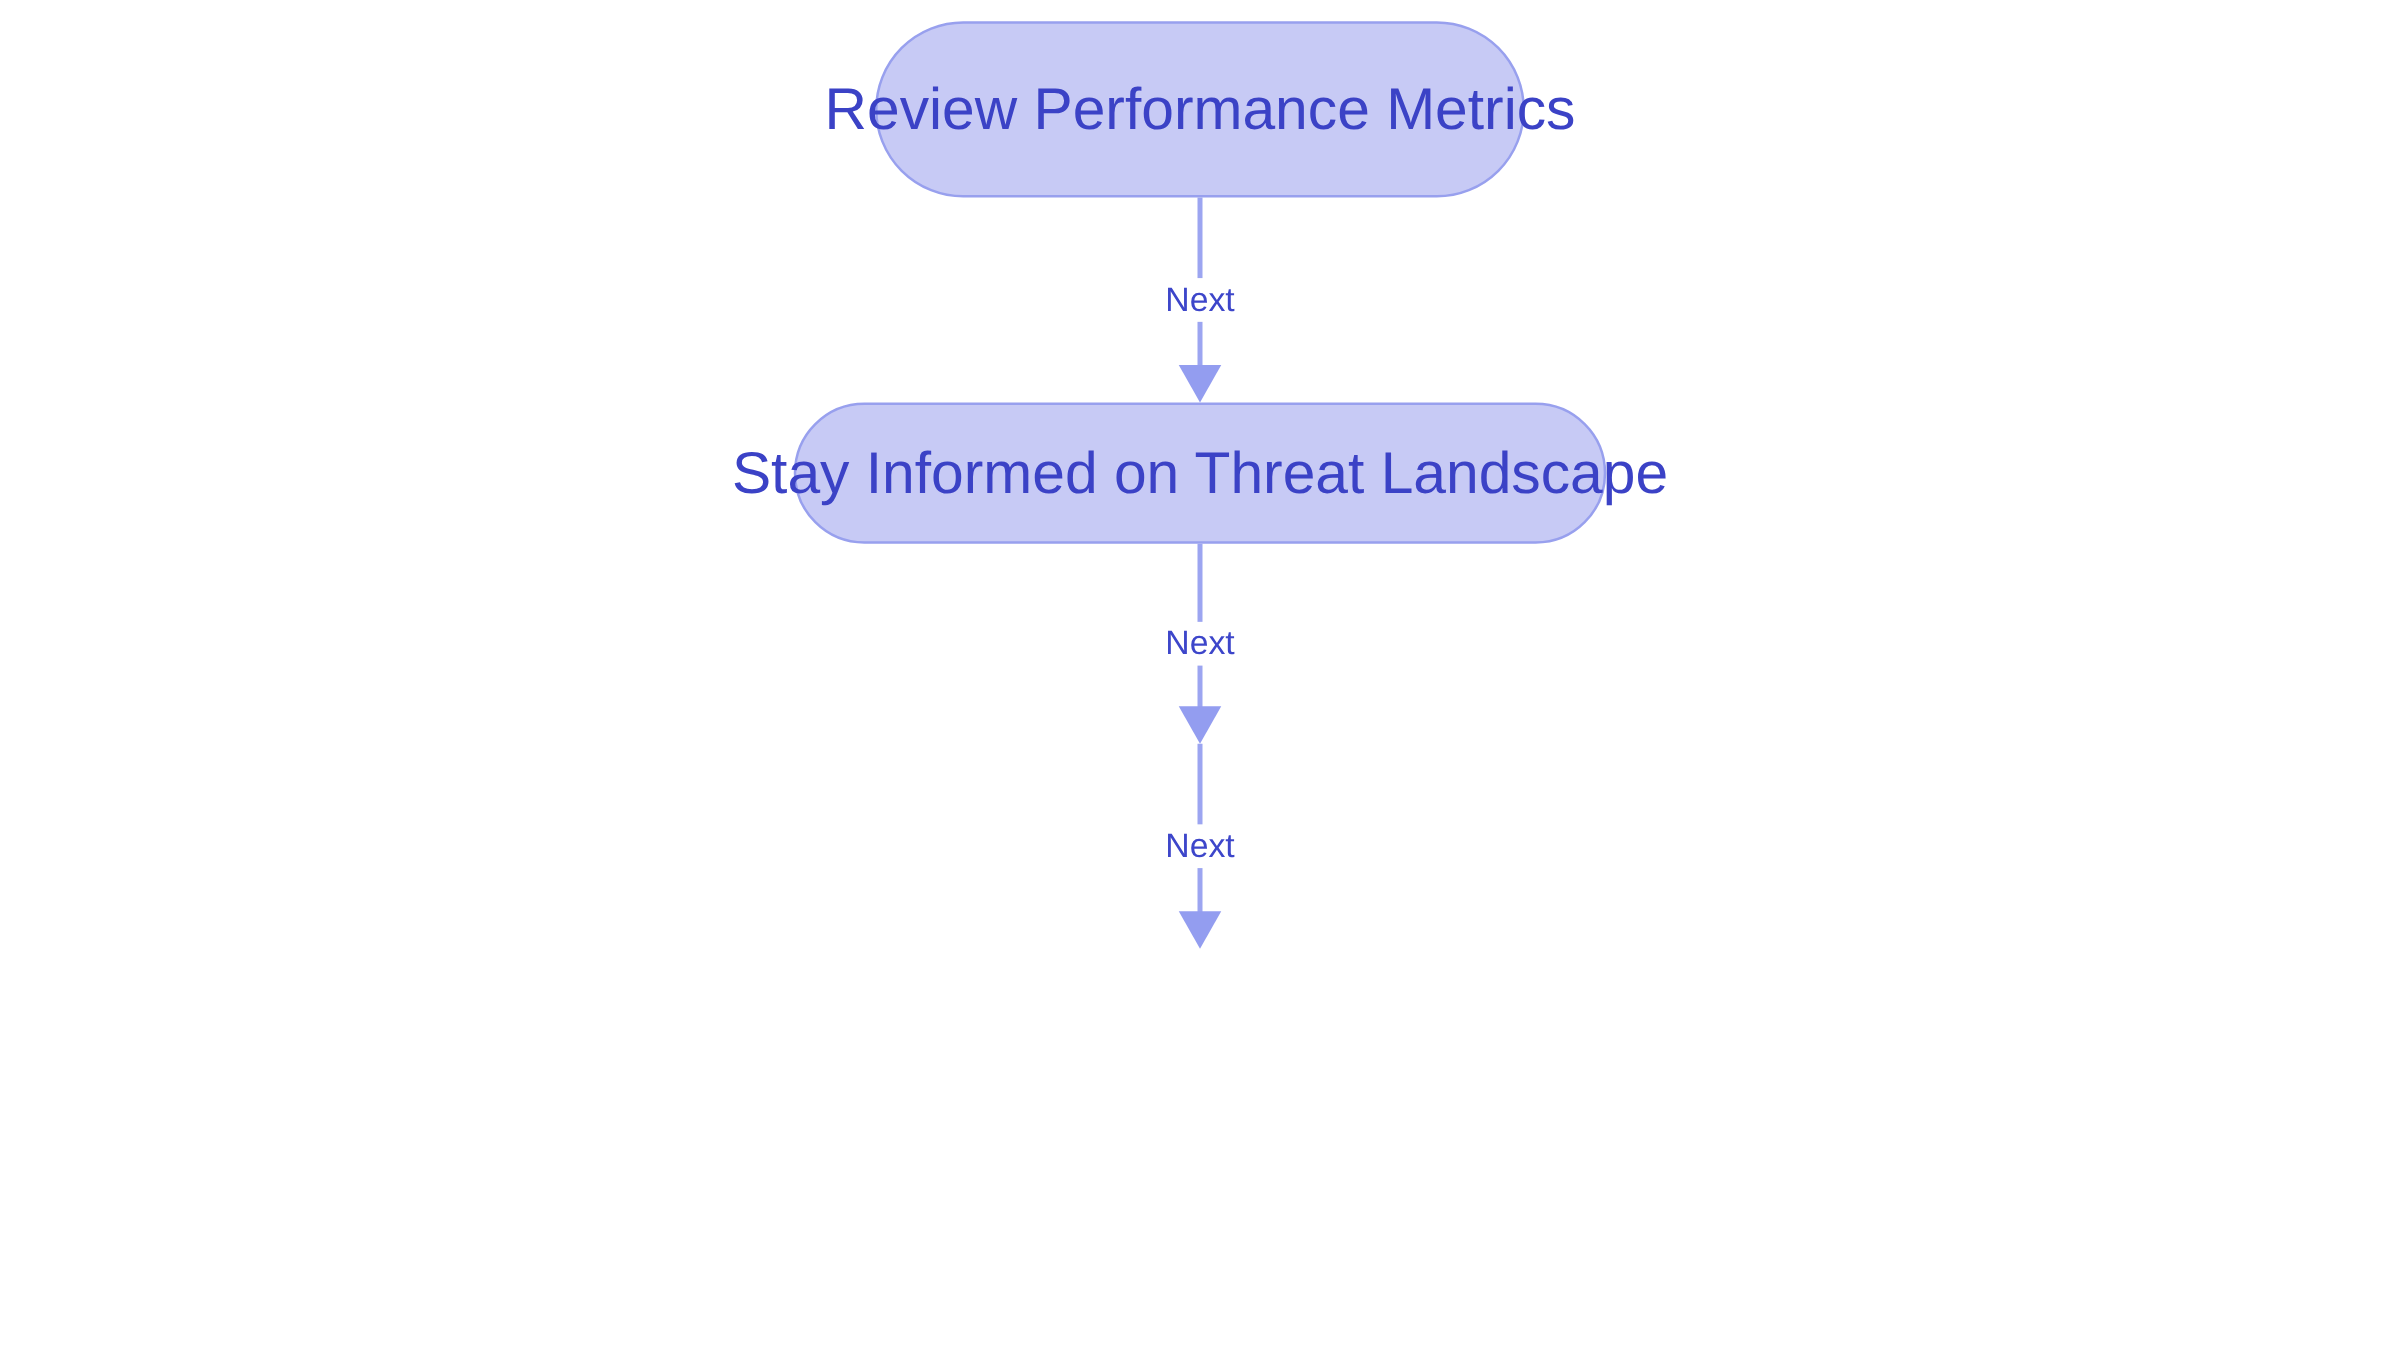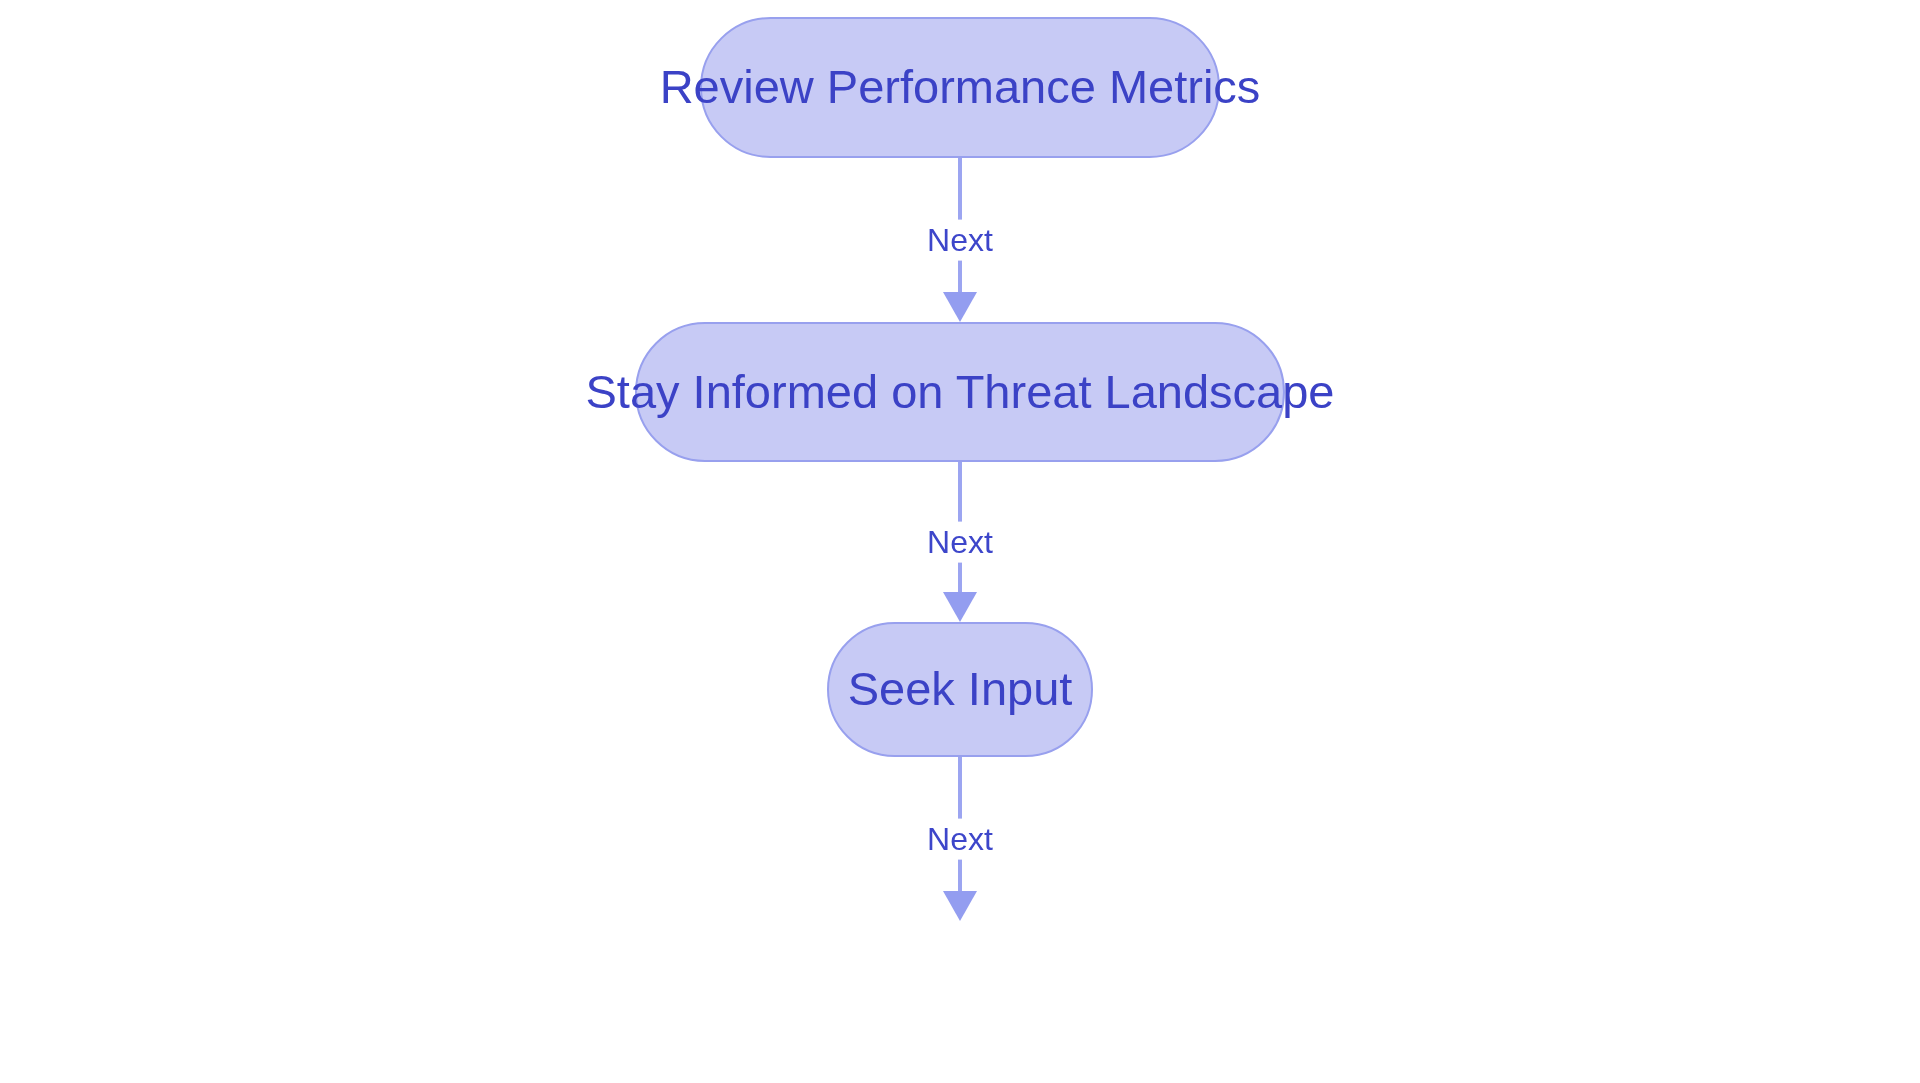--- a/index.html
+++ b/index.html
@@ -37,21 +37,21 @@
     flex: none;
   }
   .node-label {
     color: var(--node-text, #3b42c6);
     font-size: 47px;
     line-height: 1.2;
     white-space: nowrap;
     text-align: center;
   }
   .node-1 { width: 520px; height: 141px; }
-  .node-2 { width: 650px; height: 140px; }
+  .node-2 { width: 650px; height: 113px; }
   .node-3 { width: 266px; height: 135px; }
   .node-4 { width: 598px; height: 136px; }
 
   .edge {
     position: relative;
     width: 120px;
     flex: none;
   }
   .edge-1 { height: 164px; }
   .edge-2 { height: 160px; }
@@ -77,21 +77,21 @@
     border-right: 17px solid transparent;
     border-top: 30px solid var(--arrowhead, #939df0);
   }
   .edge-label {
     position: absolute;
     left: 50%;
     top: 50%;
     transform: translate(-50%, -50%);
     background: var(--edge-label-bg, #ffffff);
     color: var(--edge-label-text, #3d46ca);
-    font-size: 32px;
+    font-size: 27px;
     line-height: 1.15;
     padding: 2px 8px;
     white-space: nowrap;
   }
 </style>
 </head>
 <body>
 
 <div class="canvas">
   <div class="flow-column">
@@ -109,23 +109,20 @@
     <div class="node node-2">
       <span class="node-label">Stay Informed on Threat Landscape</span>
     </div>
 
     <div class="edge edge-2">
       <div class="edge-line"></div>
       <div class="arrowhead"></div>
       <span class="edge-label">Next</span>
     </div>
 
-    <div class="node node-3">
-      <span class="node-label">Seek Input</span>
-    </div>
 
     <div class="edge edge-3">
       <div class="edge-line"></div>
       <div class="arrowhead"></div>
       <span class="edge-label">Next</span>
     </div>
 
 
   </div>
 </div>

